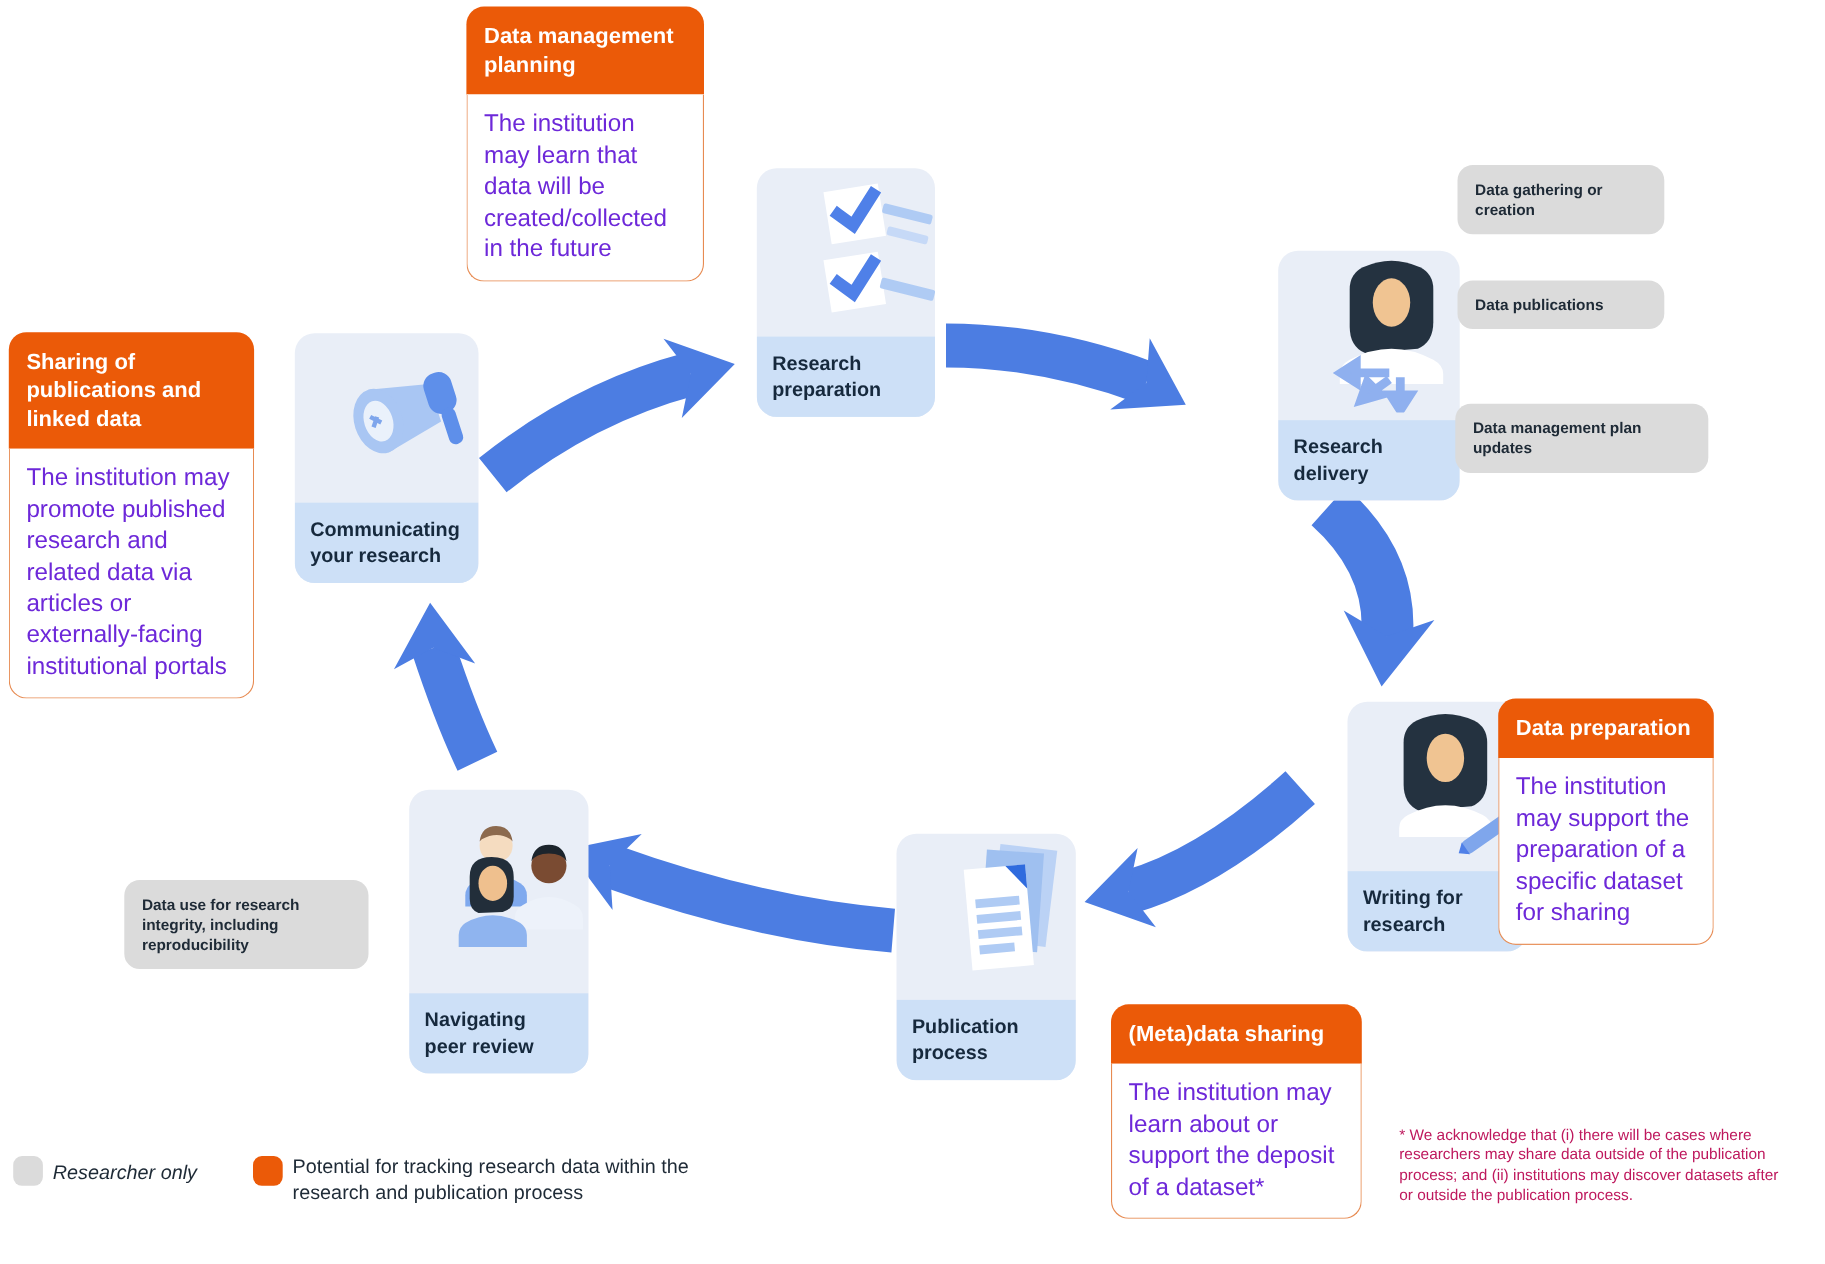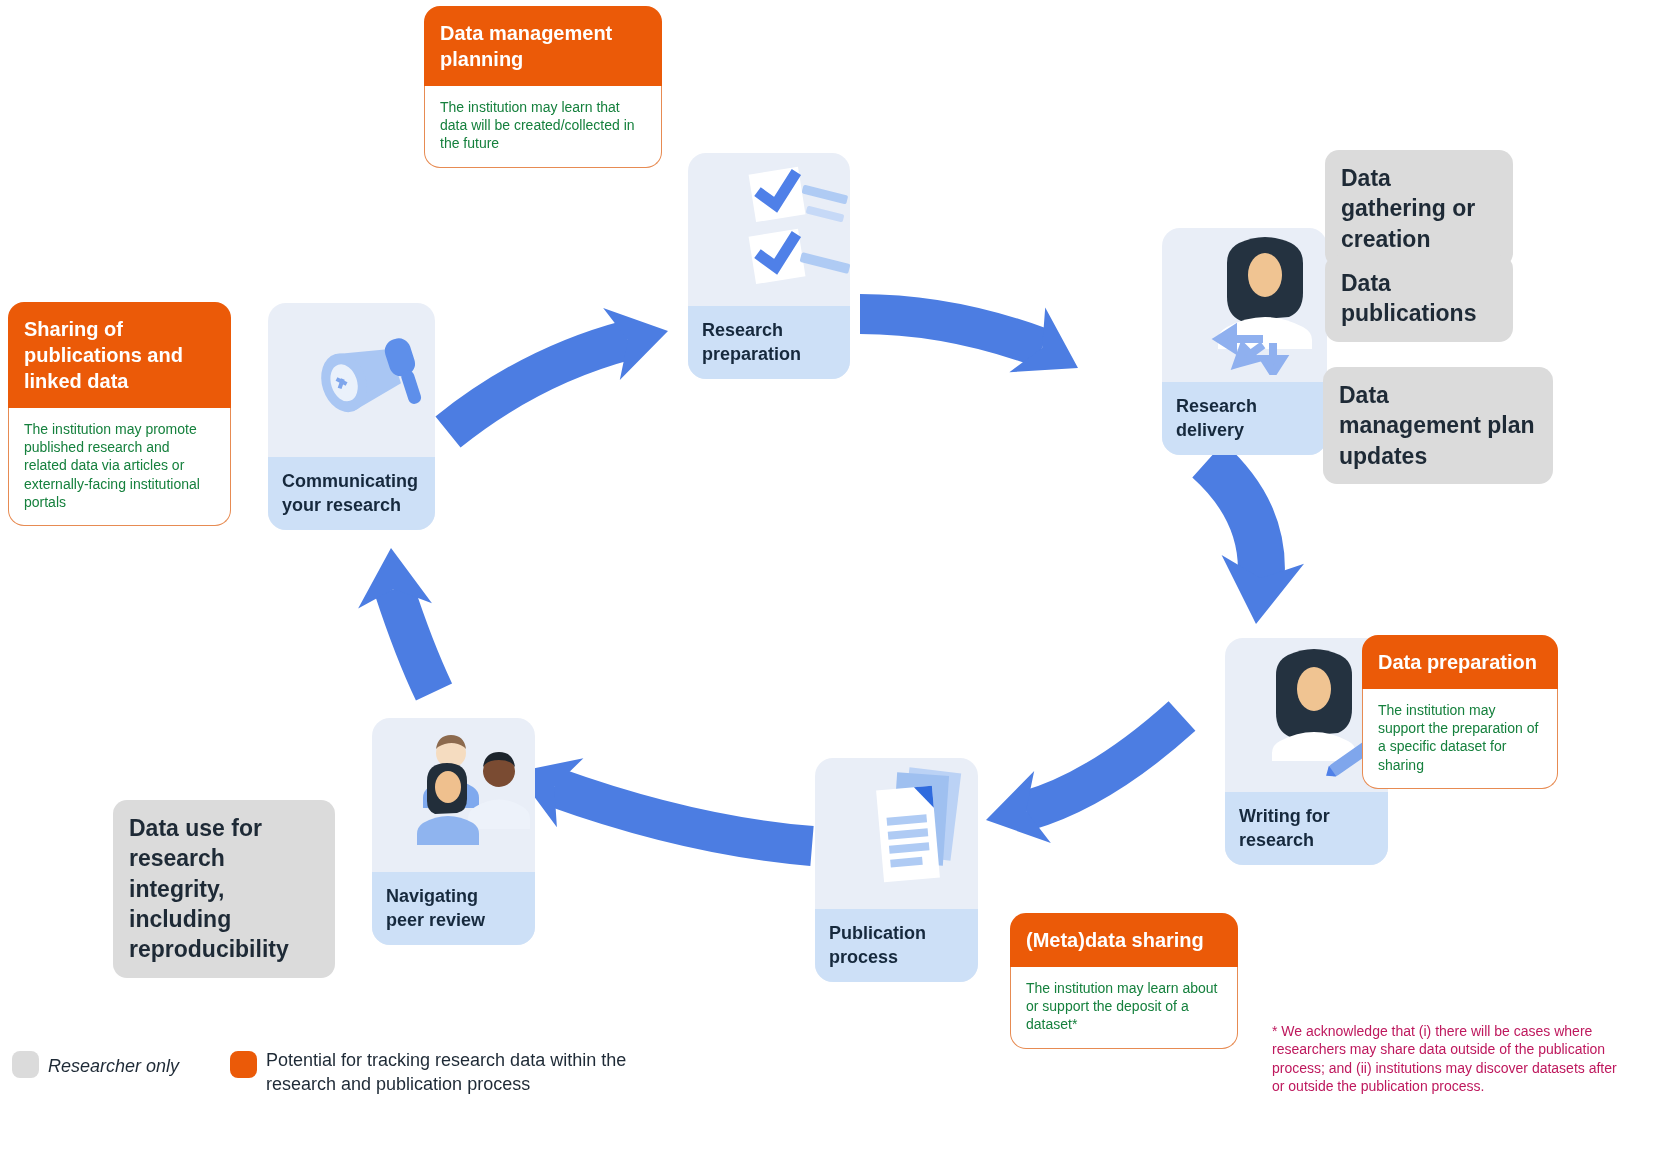--- a/index.html
+++ b/index.html
@@ -25,28 +25,28 @@
 
   
   .callout { position:absolute; z-index:3; border-radius:16px; }
   .callout-head {
     background:#EB5A08; color:#ffffff; font-weight:bold; font-size:20px;
     line-height:1.3; padding:14px 16px; border-radius:16px 16px 0 0;
   }
   .callout-body {
     background:#ffffff; border:1.5px solid #E78B52; border-top:none;
     border-radius:0 0 16px 16px; padding:12px 15px 14px 15px;
-    font-size:14px; line-height:1.3; color:#15803d;
+    font-size:22px; line-height:1.3; color:#6d28d9;
   }
 
   
   .gray-box {
     position:absolute; z-index:2; background:#DBDBDB; border-radius:14px;
     padding:13px 16px; box-sizing:border-box; font-weight:bold;
-    font-size:23px; line-height:1.32; color:#1E2A36;
+    font-size:14px; line-height:1.32; color:#1E2A36;
   }
 
   
   .legend-swatch { position:absolute; z-index:2; width:27px; height:27px; border-radius:8px; }
   .legend-label  { position:absolute; z-index:2; font-size:18px; line-height:1.35; color:#1E2A36; }
 
   
   .footnote {
     position:absolute; z-index:2; width:345px; font-size:14px;
     line-height:1.32; color:#be185d;
@@ -154,21 +154,21 @@
           <rect x="36" y="52" width="40" height="8" fill="#AFCBF4"></rect>
           <rect x="36" y="66" width="40" height="8" fill="#AFCBF4"></rect>
           <rect x="36" y="80" width="40" height="8" fill="#AFCBF4"></rect>
           <rect x="36" y="94" width="32" height="8" fill="#AFCBF4"></rect>
         </g>
       </svg>
     </div>
     <div class="stage-label">Publication process</div>
   </div>
 
-  <div class="stage" style="left:372px; top:718px; width:163px; height:227px;">
+  <div class="stage" style="left:372px; top:718px; width:163px; height:258px;">
     <div class="stage-iconarea">
       <svg width="132" height="140" viewBox="0 0 132 140">
 
         <circle cx="48" cy="28" r="15" fill="#F5DCC0"></circle>
         <path d="M33 24 q2 -14 15 -14 q13 0 15 14 l-2 -2 q-12 -8 -26 0 z" fill="#8C6A4E"></path>
         <path d="M26 62 q22 -14 44 0 q6 4 6 11 v10 h-56 v-10 q0 -7 6 -11 z" fill="#7FA9EE"></path>
 
         <circle cx="96" cy="46" r="16" fill="#7A4B32"></circle>
         <path d="M80 42 q2 -15 16 -15 q14 0 16 15 q-4 -7 -16 -7 q-12 0 -16 7 z" fill="#1C242C"></path>
         <path d="M72 82 q24 -15 48 0 q7 4 7 12 v10 h-62 v-10 q0 -8 7 -12 z" fill="#EDF2FA"></path>
@@ -190,21 +190,21 @@
           <ellipse cx="40" cy="66" rx="13" ry="19" fill="#EAF1FB"></ellipse>
           <path d="M34 60 l8 8 m-8 2 l6 -8" stroke="#7FA6EC" stroke-width="4" fill="none"></path>
           <rect x="88" y="40" width="26" height="38" rx="12" fill="#5E8FEA"></rect>
           <rect x="96" y="74" width="13" height="34" rx="6" fill="#5E8FEA"></rect>
         </g>
       </svg>
     </div>
     <div class="stage-label">Communicating your research</div>
   </div>
 
-  <div class="callout" style="left:424px; top:6px; width:238px;">
+  <div class="callout" style="left:424px; top:6px; width:216px;">
     <div class="callout-head">Data management planning</div>
     <div class="callout-body">The institution may learn that data will be created/collected in the future</div>
   </div>
 
   <div class="callout" style="left:8px; top:302px; width:223px;">
     <div class="callout-head">Sharing of publications and linked data</div>
     <div class="callout-body">The institution may promote published research and related data via articles or externally-facing institutional portals</div>
   </div>
 
   <div class="callout" style="left:1362px; top:635px; width:196px;">

